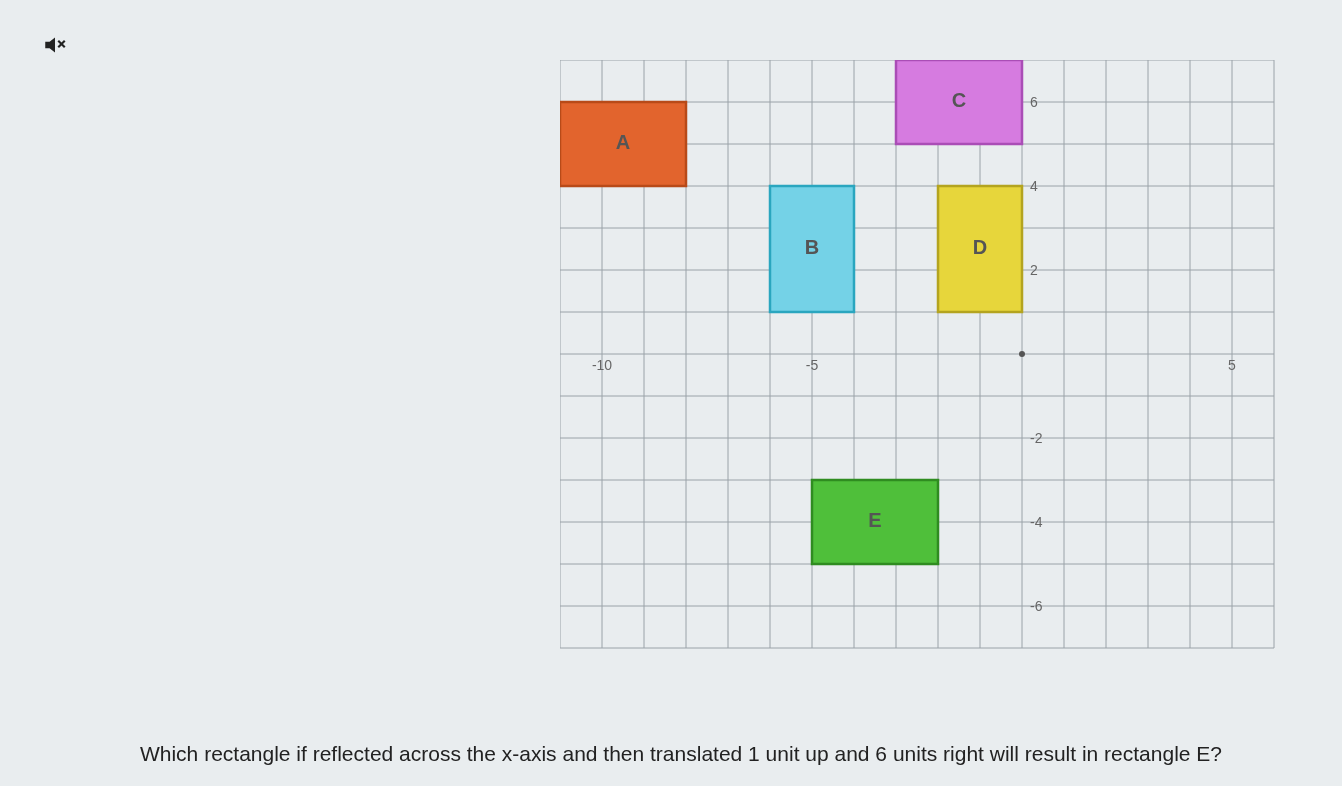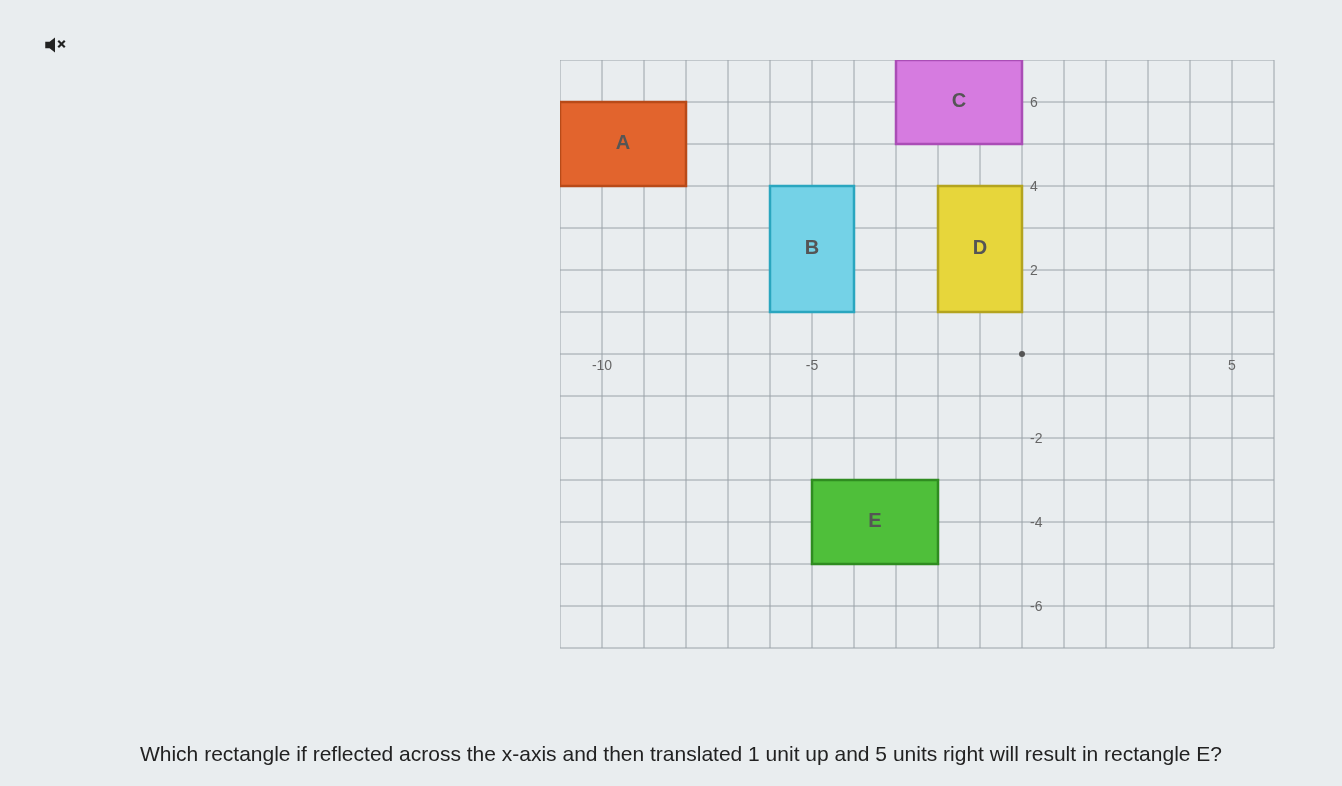--- a/index.html
+++ b/index.html
@@ -131,13 +131,13 @@
       <rect x="336" y="0" width="126" height="84" fill="#d67be0" stroke="#aa4db6" class="rect-outline"></rect>
       <text class="shape-label" x="399" y="42">C</text>
       <rect x="378" y="126" width="84" height="126" fill="#e7d63b" stroke="#b4a41f" class="rect-outline"></rect>
       <text class="shape-label" x="420" y="189">D</text>
       <rect x="252" y="420" width="126" height="84" fill="#4fbf3a" stroke="#2f8c20" class="rect-outline"></rect>
       <text class="shape-label" x="315" y="462">E</text>
       <circle cx="462" cy="294" r="3" fill="#555"></circle>
     </svg>
 </div>
 
-<div class="question">Which rectangle if reflected across the x-axis and then translated 1 unit up and 5 units right will result in rectangle E?</div>
+<div class="question">Which rectangle if reflected across the x-axis and then translated 1 unit up and 6 units right will result in rectangle E?</div>
 
 </body></html>

